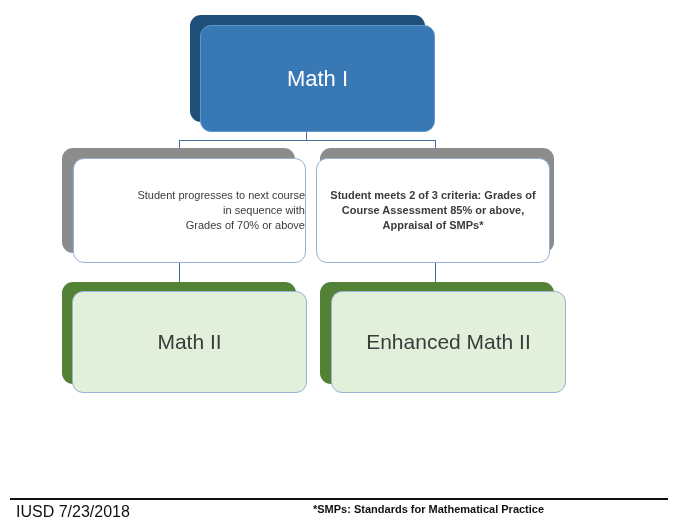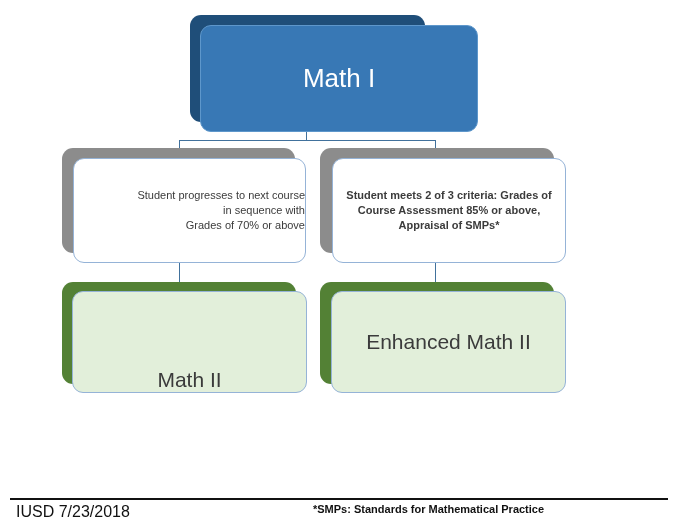--- a/index.html
+++ b/index.html
@@ -5,37 +5,37 @@
   html,body{margin:0;padding:0;background:#fff;}
   body{font-family:"Liberation Sans","DejaVu Sans",sans-serif;}
   #canvas{position:relative;width:681px;height:524px;background:#fff;overflow:hidden;}
 
   
   .layer{position:absolute;border-radius:11px;}
   .front{display:flex;align-items:center;justify-content:center;text-align:center;box-sizing:border-box;}
 
   
   .math1-back{left:190px;top:15px;width:235px;height:107px;background:var(--blue-back);}
-  .math1-front{left:200px;top:25px;width:278px;height:107px;background:var(--blue-front);
-               border:1px solid var(--blue-border);color:#fff;font-size:26px;}
+  .math1-front{left:200px;top:25px;width:235px;height:107px;background:var(--blue-front);
+               border:1px solid var(--blue-border);color:#fff;font-size:22px;}
 
   
   .crit-left-back{left:62px;top:148px;width:233px;height:105px;background:var(--gray-back);}
   .crit-left-front{left:73px;top:158px;width:233px;height:105px;background:#fff;
                    border:1px solid var(--box-border);color:var(--text-dark);
                    font-size:11px;line-height:15px;flex-direction:column;align-items:flex-end;}
   .crit-right-back{left:320px;top:148px;width:234px;height:105px;background:var(--gray-back);}
-  .crit-right-front{left:332px;top:158px;width:234px;height:105px;background:#fff;
+  .crit-right-front{left:316px;top:158px;width:234px;height:105px;background:#fff;
                     border:1px solid var(--box-border);color:var(--text-dark);
                     font-size:11px;line-height:15px;flex-direction:column;font-weight:bold;}
 
   
   .res-left-back{left:62px;top:282px;width:234px;height:102px;background:var(--green-back);}
   .res-left-front{left:72px;top:291px;width:235px;height:102px;background:var(--green-front);
-                  border:1px solid var(--box-border);color:var(--text-dark);font-size:21px;align-items:flex-end;}
+                  border:1px solid var(--box-border);color:var(--text-dark);font-size:21px;}
   .res-right-back{left:320px;top:282px;width:234px;height:102px;background:var(--green-back);}
   .res-right-front{left:331px;top:291px;width:235px;height:102px;background:var(--green-front);
                    border:1px solid var(--box-border);color:var(--text-dark);font-size:21px;}
 
   
   .conn{position:absolute;background:var(--connector);}
   .conn.v{width:1px;}
   .conn.h{height:1px;}
   .c-stub{left:306px;top:132px;height:9px;}
   .c-hbar{left:179px;top:140px;width:257px;}

